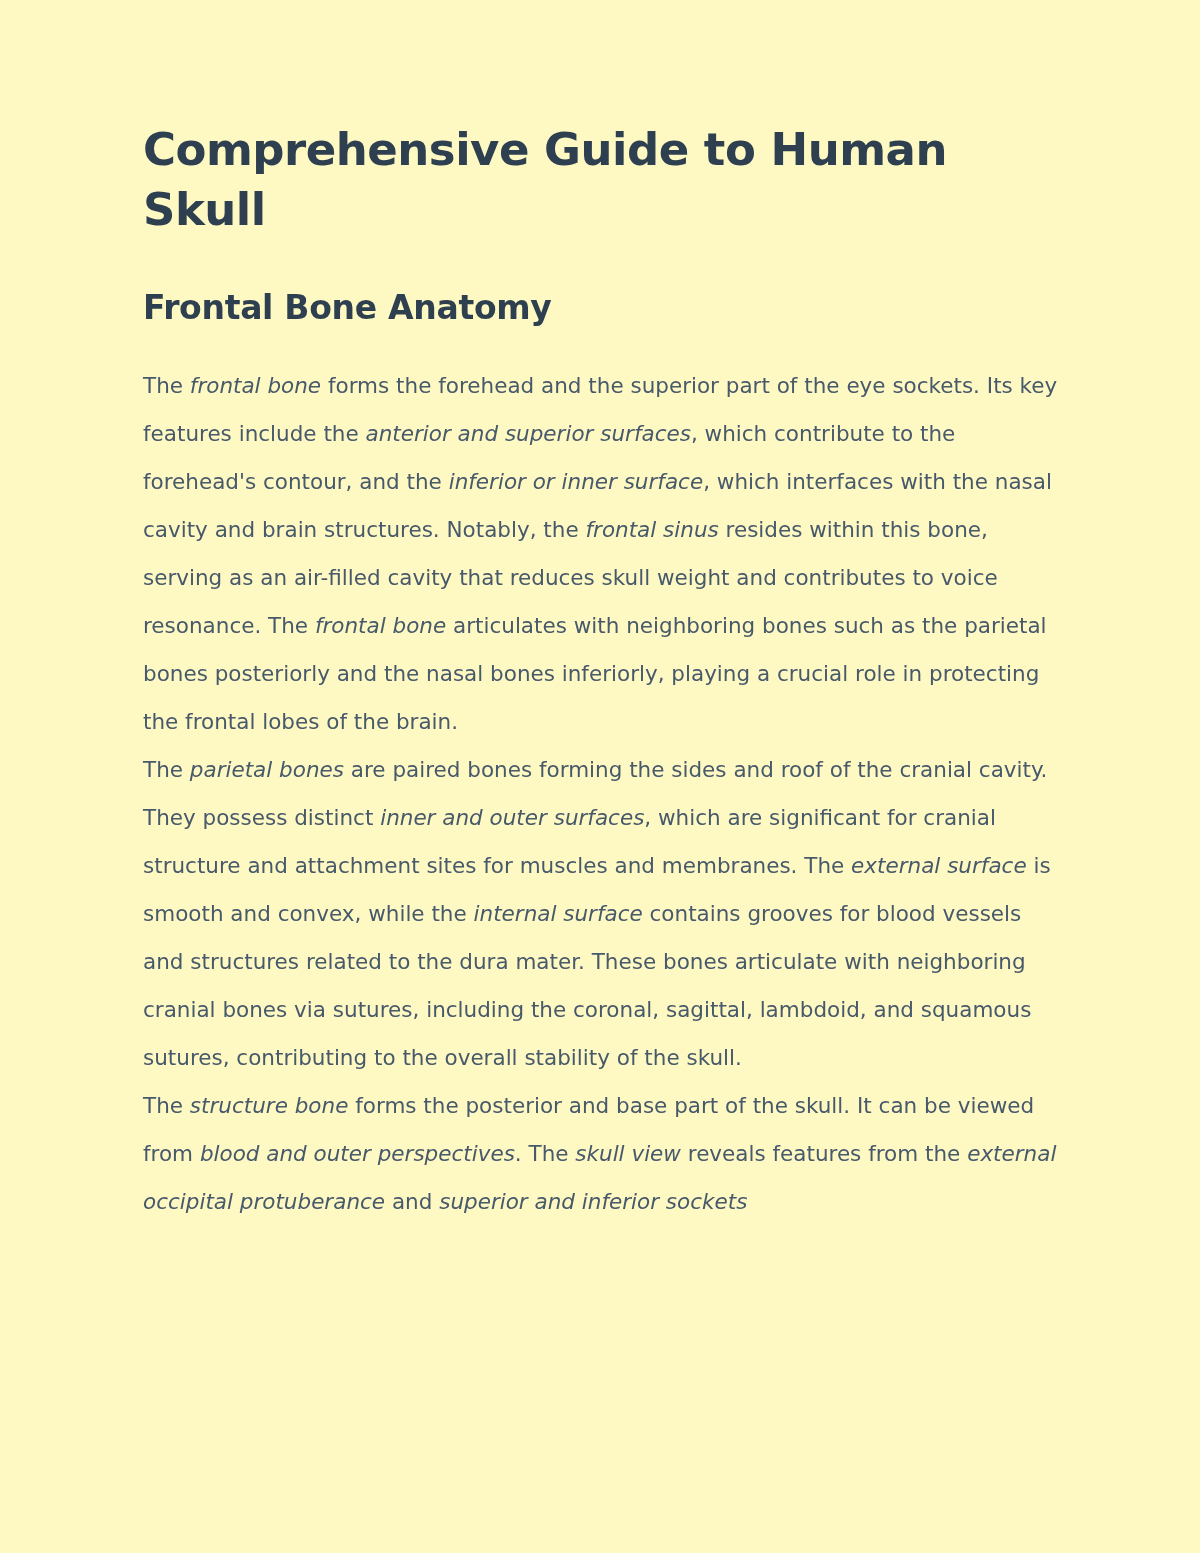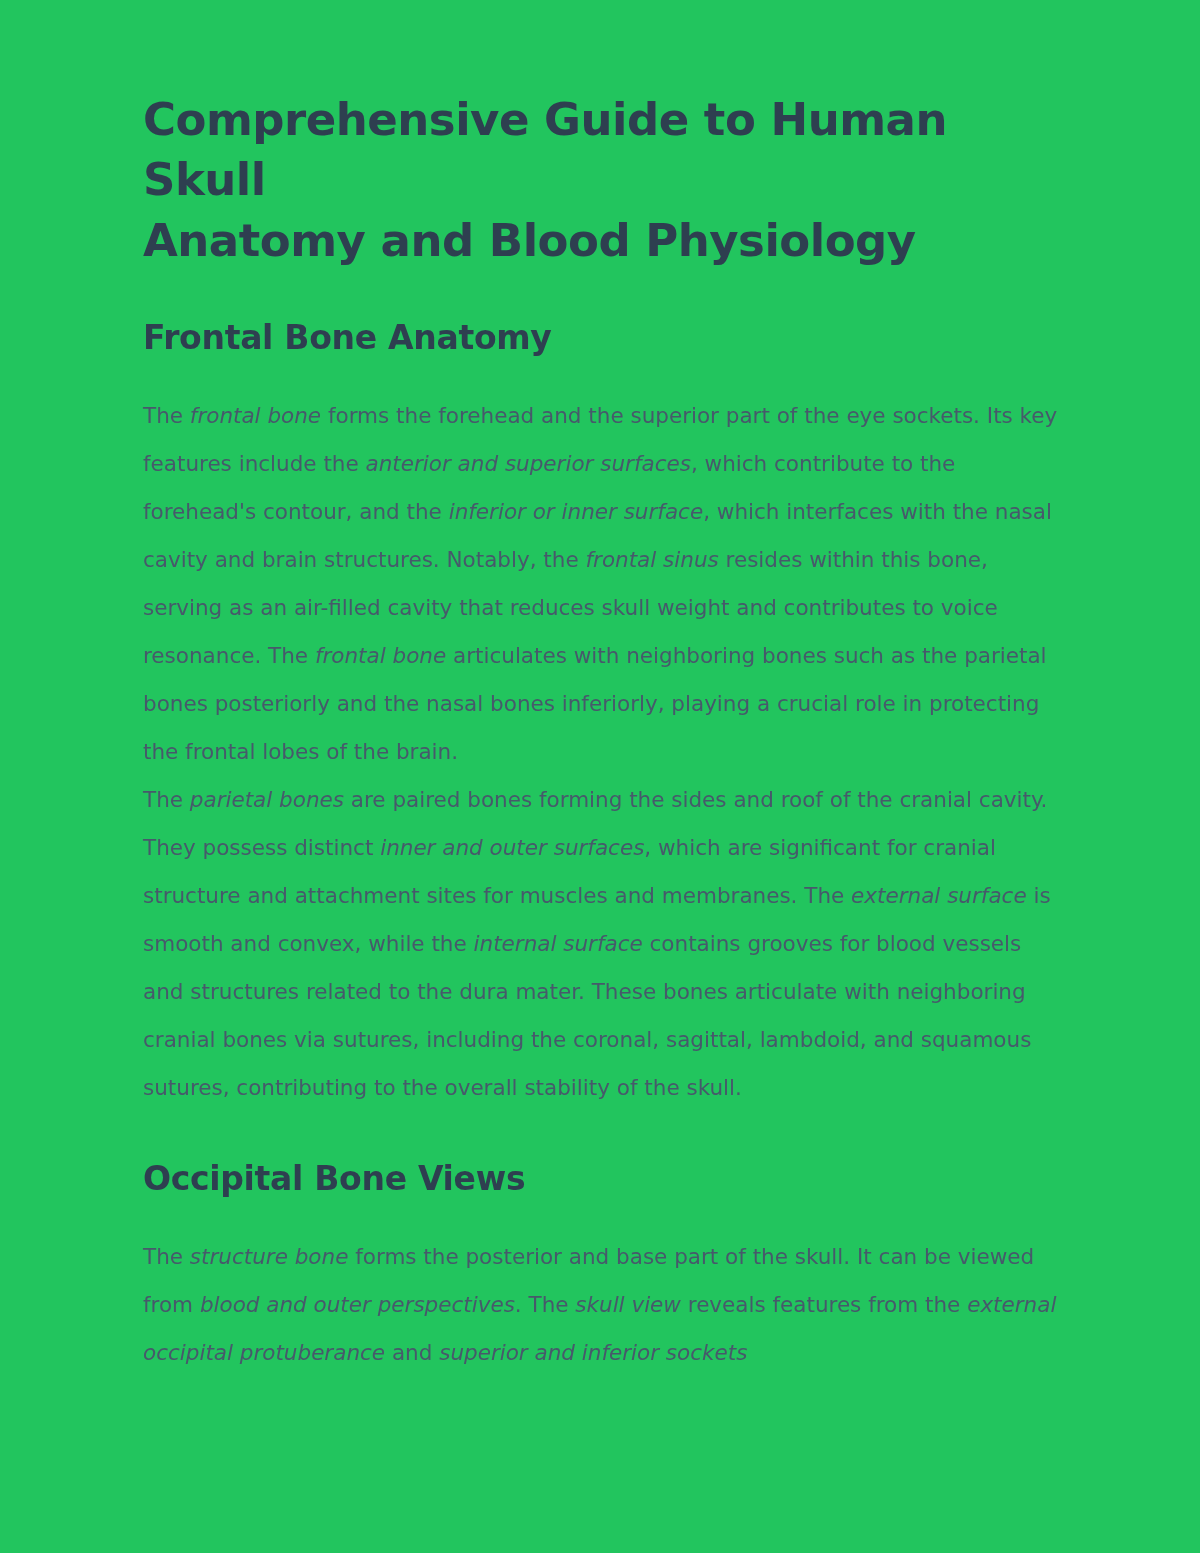--- a/index.html
+++ b/index.html
@@ -10,22 +10,22 @@
   body {
     width: 1200px;
     height: 1553px;
     font-family: "DejaVu Sans", "Liberation Sans", sans-serif;
     overflow: hidden;
   }
   .page {
     box-sizing: border-box;
     width: 1200px;
     height: 1553px;
-    padding: 90px 140px 0 143px;
-    background: #22c55e;
+    padding: 120px 140px 0 143px;
+    background: #fef9c3;
   }
   h1.doc-title {
     margin: 0 0 26px 0;
     font-size: 45px;
     line-height: 1.34;
     font-weight: bold;
     color: #2e3f50;
     letter-spacing: -0.5px;
   }
   .title-line { display: block; }
@@ -49,22 +49,20 @@
     font-style: italic;
     color: #47596b;
   }
 </style>
 </head>
 <body>
 
 <main class="page">
   <h1 class="doc-title">
       <span class="title-line">Comprehensive Guide to Human Skull</span>
-      <span class="title-line">Anatomy and Blood Physiology</span>
     </h1>
   <div>
       <h2 class="section-heading">Frontal Bone Anatomy</h2>
       <p class="section-paragraph"><span>The </span><em>frontal bone</em><span> forms the forehead and the superior part of the eye sockets. Its key features include the </span><em>anterior and superior surfaces</em><span>, which contribute to the forehead's contour, and the </span><em>inferior or inner surface</em><span>, which interfaces with the nasal cavity and brain structures. Notably, the </span><em>frontal sinus</em><span> resides within this bone, serving as an air-filled cavity that reduces skull weight and contributes to voice resonance. The </span><em>frontal bone</em><span> articulates with neighboring bones such as the parietal bones posteriorly and the nasal bones inferiorly, playing a crucial role in protecting the frontal lobes of the brain.</span></p>
       <p class="section-paragraph"><span>The </span><em>parietal bones</em><span> are paired bones forming the sides and roof of the cranial cavity. They possess distinct </span><em>inner and outer surfaces</em><span>, which are significant for cranial structure and attachment sites for muscles and membranes. The </span><em>external surface</em><span> is smooth and convex, while the </span><em>internal surface</em><span> contains grooves for blood vessels and structures related to the dura mater. These bones articulate with neighboring cranial bones via sutures, including the coronal, sagittal, lambdoid, and squamous sutures, contributing to the overall stability of the skull.</span></p>
-      <h2 class="section-heading">Occipital Bone Views</h2>
       <p class="section-paragraph"><span>The </span><em>structure bone</em><span> forms the posterior and base part of the skull. It can be viewed from </span><em>blood and outer perspectives</em><span>. The </span><em>skull view</em><span> reveals features from the </span><em>external occipital protuberance</em><span> and </span><em>superior and inferior sockets</em></p>
     </div>
 </main>
 
 </body></html>

